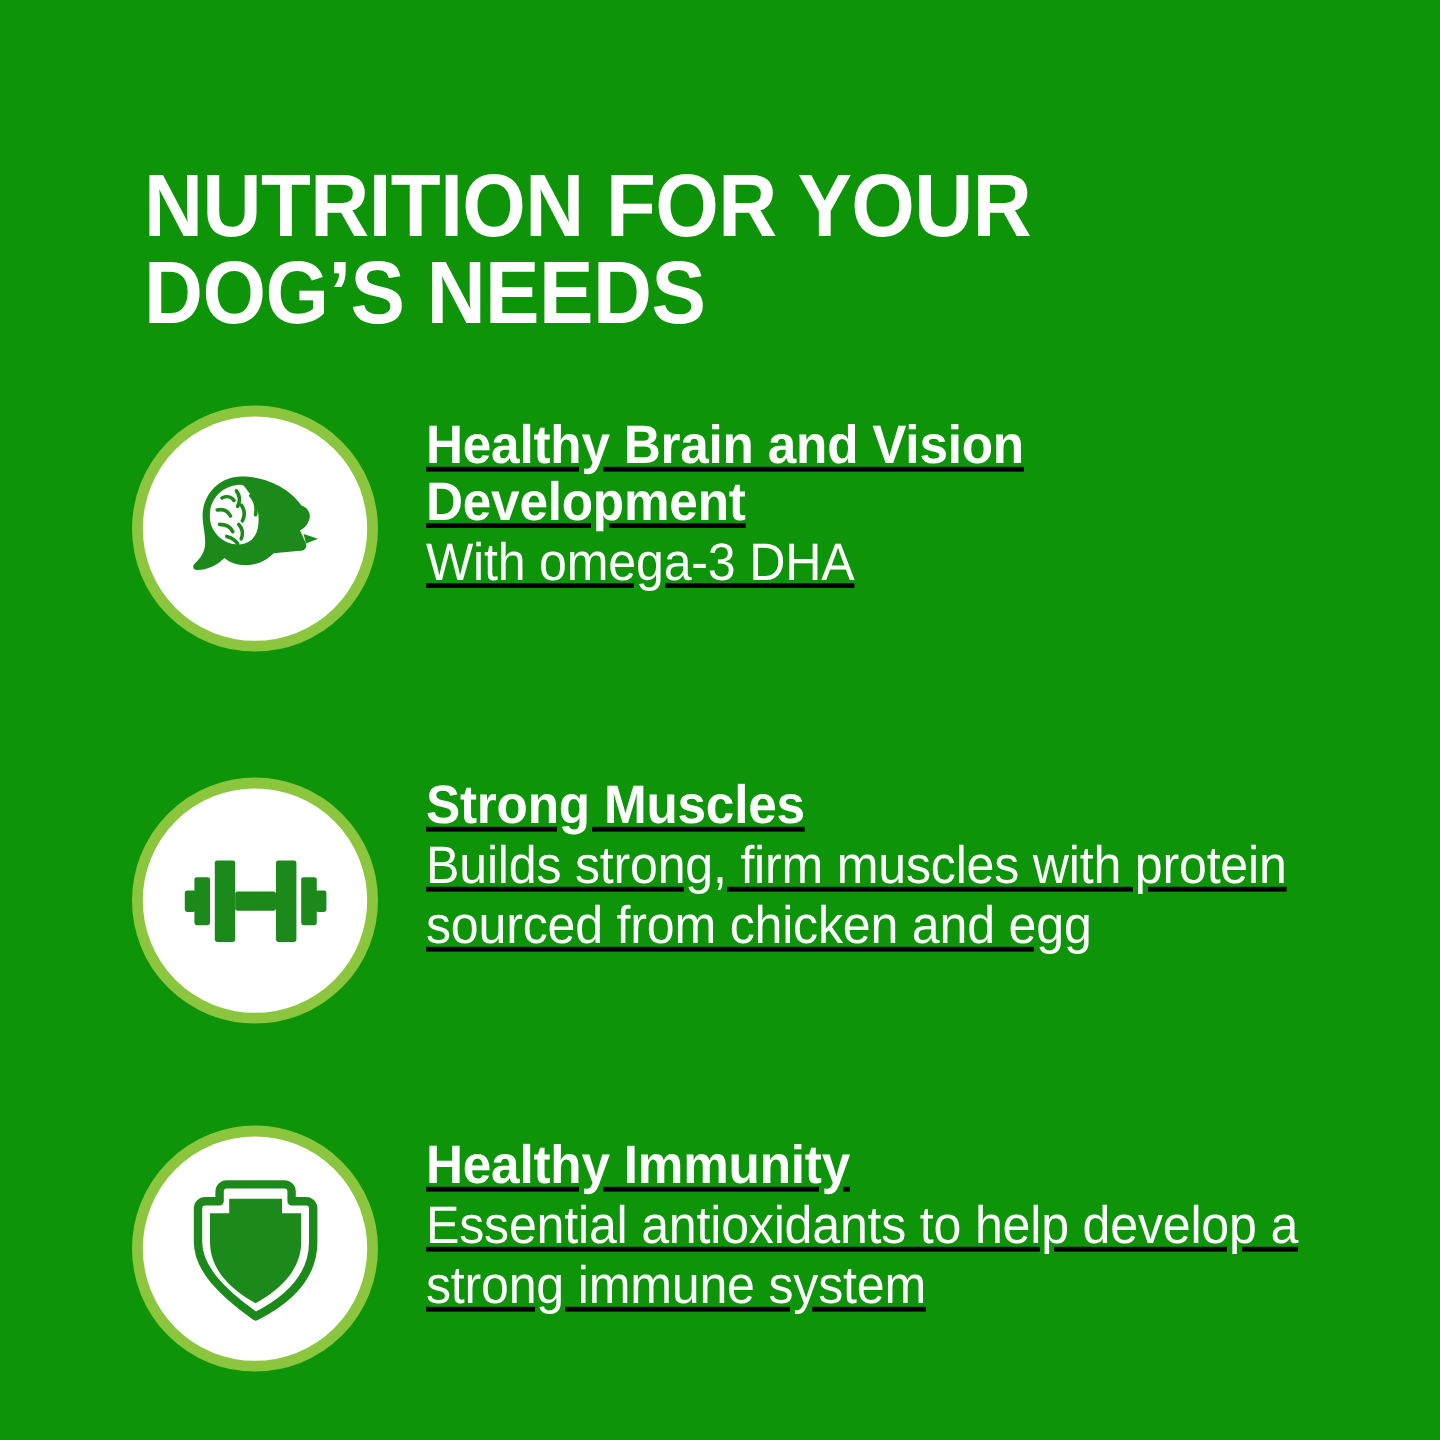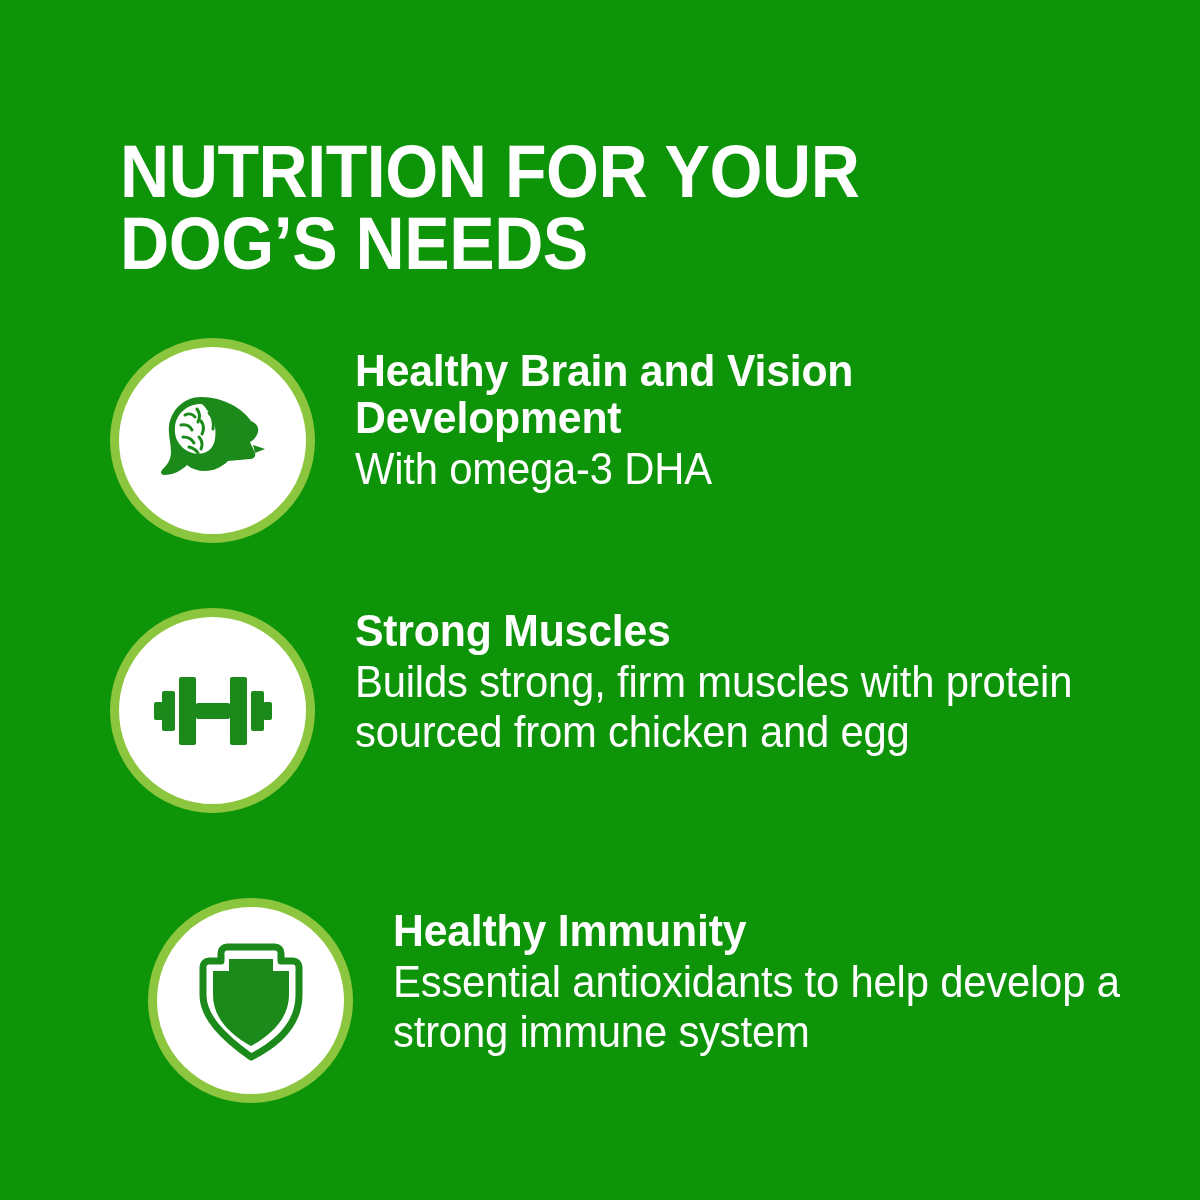--- a/index.html
+++ b/index.html
@@ -38,31 +38,32 @@
     text-transform: uppercase;
     white-space: pre-line;
   }
 
   
   .benefits {
     position: absolute;
     left: 0;
     top: 330px;
     width: 1200px;
+    text-decoration: underline;
   }
   .benefit-row {
     position: relative;
     display: flex;
     align-items: flex-start;
     padding-left: 110px;
     box-sizing: border-box;
   }
   .row-1 { height: 270px; }
-  .row-2 { height: 290px; }
-  .row-3 { height: 240px; margin-left: 38px; }
+  .row-2 { height: 290px; margin-top: 40px; }
+  .row-3 { height: 240px; }
 
   .icon-badge {
     position: relative;
     flex: 0 0 auto;
     width: 205px;
     height: 205px;
     border-radius: 50%;
     background: #ffffff;
     border: 9px solid #8cc63e;
     box-sizing: border-box;

